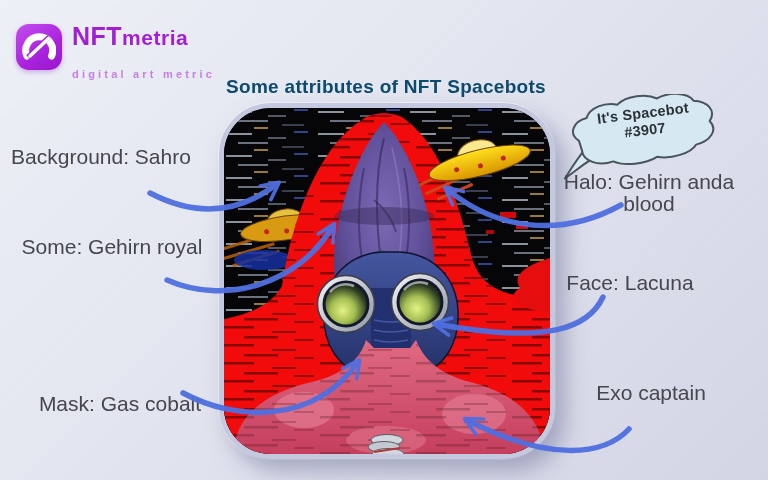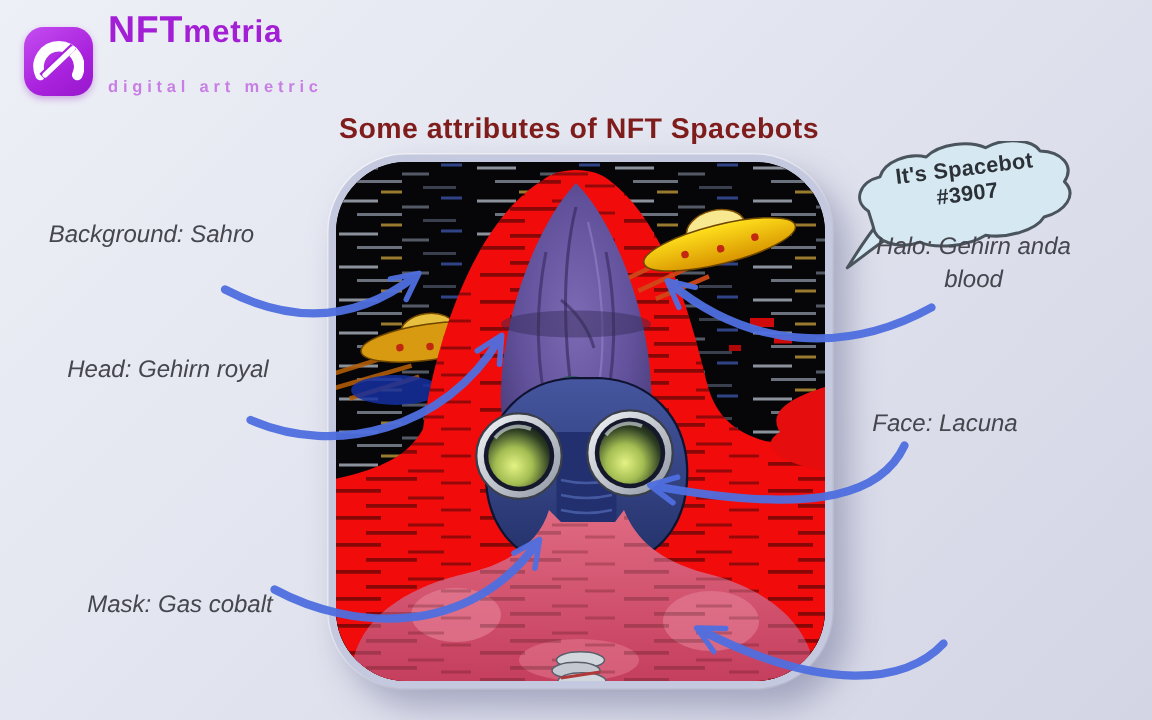--- a/index.html
+++ b/index.html
@@ -6,57 +6,57 @@
   html,body { width:768px; height:480px; }
   body {
     position:relative;
     width:768px; height:480px;
     overflow:hidden;
     font-family:"Liberation Sans", sans-serif;
     background:linear-gradient(135deg,#eef0f7 0%,#e2e4ef 45%,#d3d5e5 100%);
   }
 
   
-  .brand { position:absolute; left:16px; top:8px; display:flex; align-items:flex-end; }
+  .brand { position:absolute; left:16px; top:24px; display:flex; align-items:flex-start; }
   .brand-icon {
     width:46px; height:46px; border-radius:13px;
     background:linear-gradient(145deg,#c44df0 0%,#a922dd 60%,#9717cc 100%);
     display:flex; align-items:center; justify-content:center;
     box-shadow:0 2px 5px rgba(140,40,190,.35);
   }
   .brand-text { margin-left:10px; }
   .brand-name { font-size:25px; font-weight:bold; color:#a21fd6; letter-spacing:.5px; line-height:25px; }
   .brand-name .light { font-size:21px; }
   .brand-tagline { font-size:11px; color:#c87fe4; letter-spacing:3.2px; margin-top:18px; font-weight:bold; }
 
   
   .page-title {
     position:absolute; left:179px; top:76px; width:414px;
-    text-align:center; font-size:19px; font-weight:600; color:#7f1d1d; letter-spacing:.3px;
+    text-align:center; font-size:19px; font-weight:600; color:#0c4a6e; letter-spacing:.3px;
   }
 
   
   .nft-card {
     position:absolute; left:219px; top:103px;
     width:336px; height:356px;
     border:5px solid #c5c9e0; border-radius:52px;
     overflow:hidden; background:#050505;
     box-shadow:10px 12px 22px rgba(108,112,150,.5), 0 0 0 1px rgba(255,255,255,.6);
   }
   .nft-card svg { display:block; }
 
   
   .attr-label {
     position:absolute; text-align:center;
-    font-size:16px; font-weight:500; color:#46464e; line-height:22px;font-style:italic;
+    font-size:21px; font-weight:500; color:#46464e; line-height:22px;
   }
   .lbl-background { left:5px;  top:146px; width:192px; }
   .lbl-head       { left:18px; top:236px; width:188px; }
   .lbl-mask       { left:30px; top:393px; width:180px; }
-  .lbl-halo       { left:558px; top:154px; width:182px; }
+  .lbl-halo       { left:558px; top:171px; width:182px; }
   .lbl-face       { left:560px; top:272px; width:140px; }
   .lbl-body       { left:560px; top:382px; width:182px; }
 
   
   .bubble-svg { position:absolute; left:556px; top:94px; }
   .bubble-text {
     position:absolute; left:580px; top:105px; width:128px;
     transform:rotate(-7deg);
     text-align:center; font-size:14.5px; font-weight:bold; color:#2c3138; line-height:17px;
     letter-spacing:.2px;
@@ -249,33 +249,34 @@
 </svg>
 <div class="bubble-text">
   <div>It's Spacebot</div>
   <div>#3907</div>
 </div>
 
 <div class="attr-label lbl-background">
   <div>Background: Sahro</div>
 </div>
 <div class="attr-label lbl-head">
-  <div>Head: Gehirn royal</div>
+  <div>Some: Gehirn royal</div>
 </div>
 <div class="attr-label lbl-mask">
   <div>Mask: Gas cobalt</div>
 </div>
 <div class="attr-label lbl-halo">
   <div>Halo: Gehirn anda</div>
   <div>blood</div>
 </div>
 <div class="attr-label lbl-face">
   <div>Face: Lacuna</div>
 </div>
 <div class="attr-label lbl-body">
+  <div>Exo captain</div>
 </div>
 
 <svg class="arrows-overlay" width="768" height="480" viewBox="0 0 768 480">
   <defs>
     <marker id="ah" viewBox="0 0 12 12" refX="9" refY="6" markerWidth="4.2" markerHeight="4.2" orient="auto" markerUnits="strokeWidth">
       <path d="M 1.5 1.5 L 10.5 6 L 1.5 10.5" fill="none" stroke="#4f6fe0" stroke-width="1.9" stroke-linecap="round" stroke-linejoin="round"></path>
     </marker>
   </defs>
   <g fill="none" stroke="#4f6fe0" stroke-width="5.5" stroke-linecap="round" opacity="0.95">
     <path d="M 150 193 C 196 217 238 214 277 184" marker-end="url(#ah)"></path>

